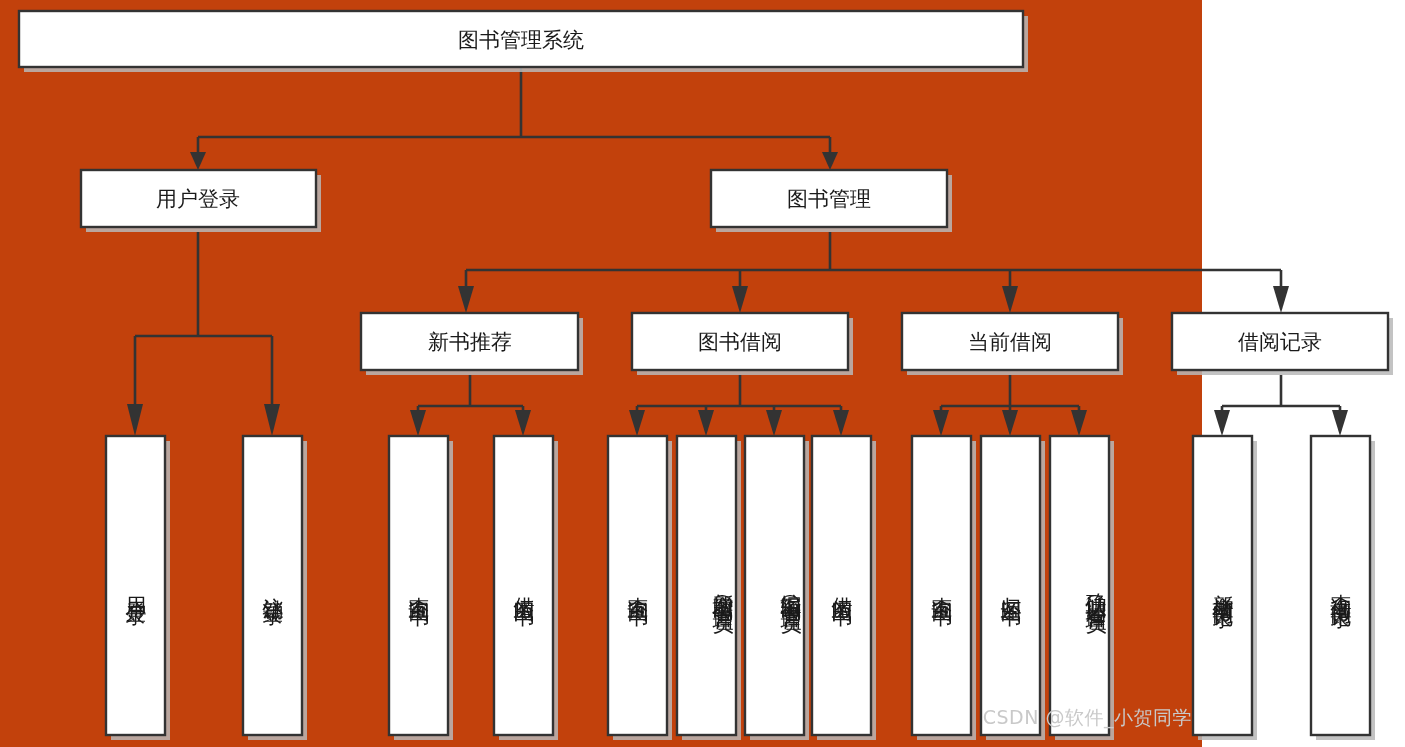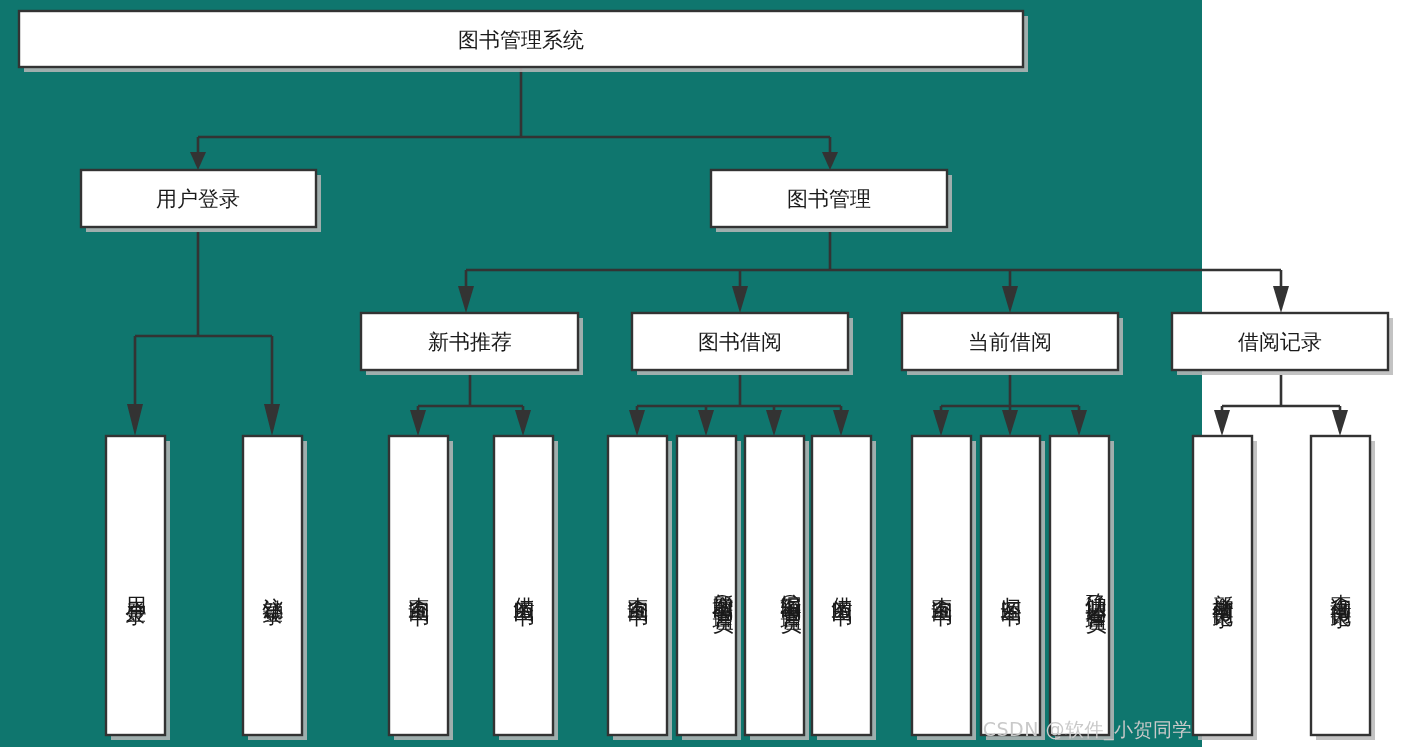--- a/index.html
+++ b/index.html
@@ -12,21 +12,21 @@
     width: 1405px;
     height: 747px;
     font-family: "DejaVu Sans", "Liberation Sans", sans-serif;
     overflow: hidden;
     position: relative;
   }
   #diagram-root {
     position: relative;
     width: 1202px;
     height: 747px;
-    background: #0f766e;
+    background: #c2410c;
     text-align: center;
   }
   svg#tree-svg {
     position: absolute;
     top: 0;
     left: 0;
     width: 1405px;
     height: 747px;
     display: block;
   }
@@ -51,21 +51,21 @@
   .node-label-h {
     font-family: "DejaVu Sans", "Liberation Sans", sans-serif;
     font-size: 21px;
     fill: #1a1a1a;
     text-anchor: middle;
     dominant-baseline: middle;
   }
   .watermark {
     position: absolute;
     right: 10px;
-    bottom: 4px;
+    bottom: 16px;
     font-family: "DejaVu Sans", "Liberation Sans", sans-serif;
     font-size: 19px;
     color: #c9c9c9;
     white-space: nowrap;
     letter-spacing: 0.5px;
     user-select: none;
     margin-top: 8px;
   }
 </style>
 </head>

